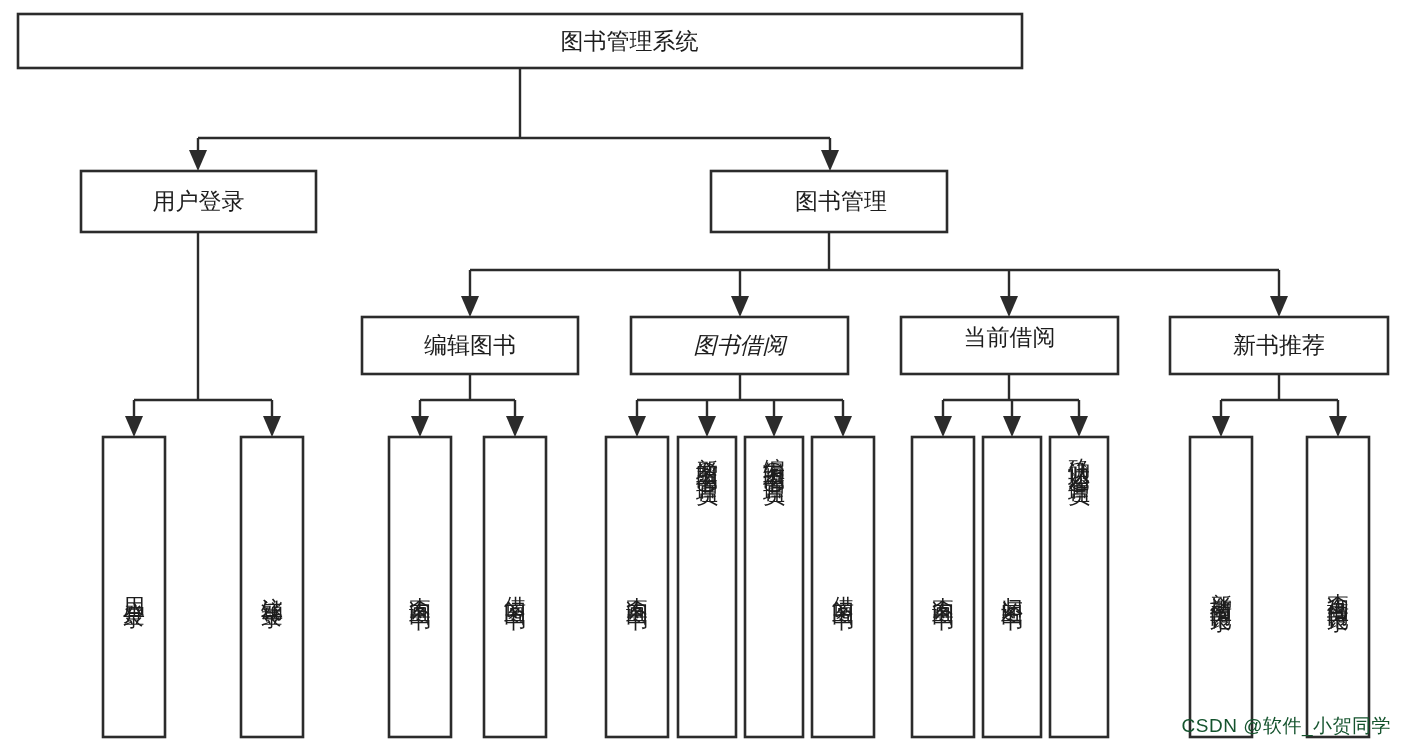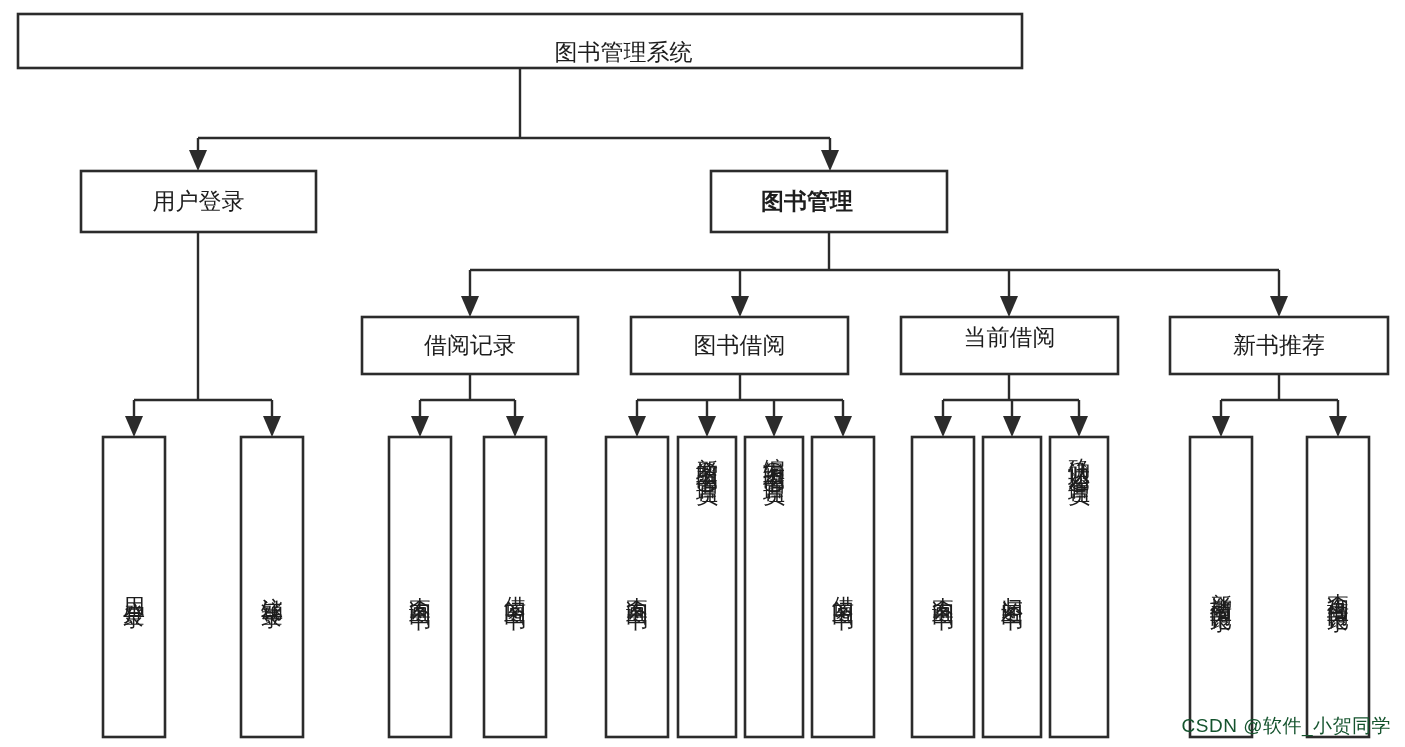--- a/index.html
+++ b/index.html
@@ -159,35 +159,35 @@
       <rect class="node-box" x="745" y="437" width="58" height="300"></rect>
       <rect class="node-box" x="812" y="437" width="62" height="300"></rect>
       <rect class="node-box" x="912" y="437" width="62" height="300"></rect>
       <rect class="node-box" x="983" y="437" width="58" height="300"></rect>
       <rect class="node-box" x="1050" y="437" width="58" height="300"></rect>
       <rect class="node-box" x="1190" y="437" width="62" height="300"></rect>
       <rect class="node-box" x="1307" y="437" width="62" height="300"></rect>
     </g>
   </svg>
 
-  <div class="horiz-label-wrap" style="left:18px; top:14px; width:1211px; height:54px;align-items:flex-end;">
+  <div class="horiz-label-wrap" style="left:24px; top:14px; width:1211px; height:54px;">
     <span class="horiz-label-text">图书管理系统</span>
   </div>
 
   <div class="horiz-label-wrap" style="left:81px; top:171px; width:235px; height:61px;">
     <span class="horiz-label-text">用户登录</span>
   </div>
-  <div class="horiz-label-wrap" style="left:677px; top:171px; width:260px; height:61px;font-weight:bold;">
+  <div class="horiz-label-wrap" style="left:711px; top:171px; width:260px; height:61px;">
     <span class="horiz-label-text">图书管理</span>
   </div>
 
   <div class="horiz-label-wrap" style="left:362px; top:317px; width:216px; height:57px;">
-    <span class="horiz-label-text">借阅记录</span>
-  </div>
-  <div class="horiz-label-wrap" style="left:631px; top:317px; width:217px; height:57px;">
+    <span class="horiz-label-text">编辑图书</span>
+  </div>
+  <div class="horiz-label-wrap" style="left:631px; top:317px; width:217px; height:57px;font-style:italic;">
     <span class="horiz-label-text">图书借阅</span>
   </div>
   <div class="horiz-label-wrap" style="left:901px; top:317px; width:217px; height:40px;">
     <span class="horiz-label-text">当前借阅</span>
   </div>
   <div class="horiz-label-wrap" style="left:1170px; top:317px; width:218px; height:57px;">
     <span class="horiz-label-text">新书推荐</span>
   </div>
 
   <div class="vert-label-wrap" style="left:103px; top:437px; width:62px; height:300px;">

